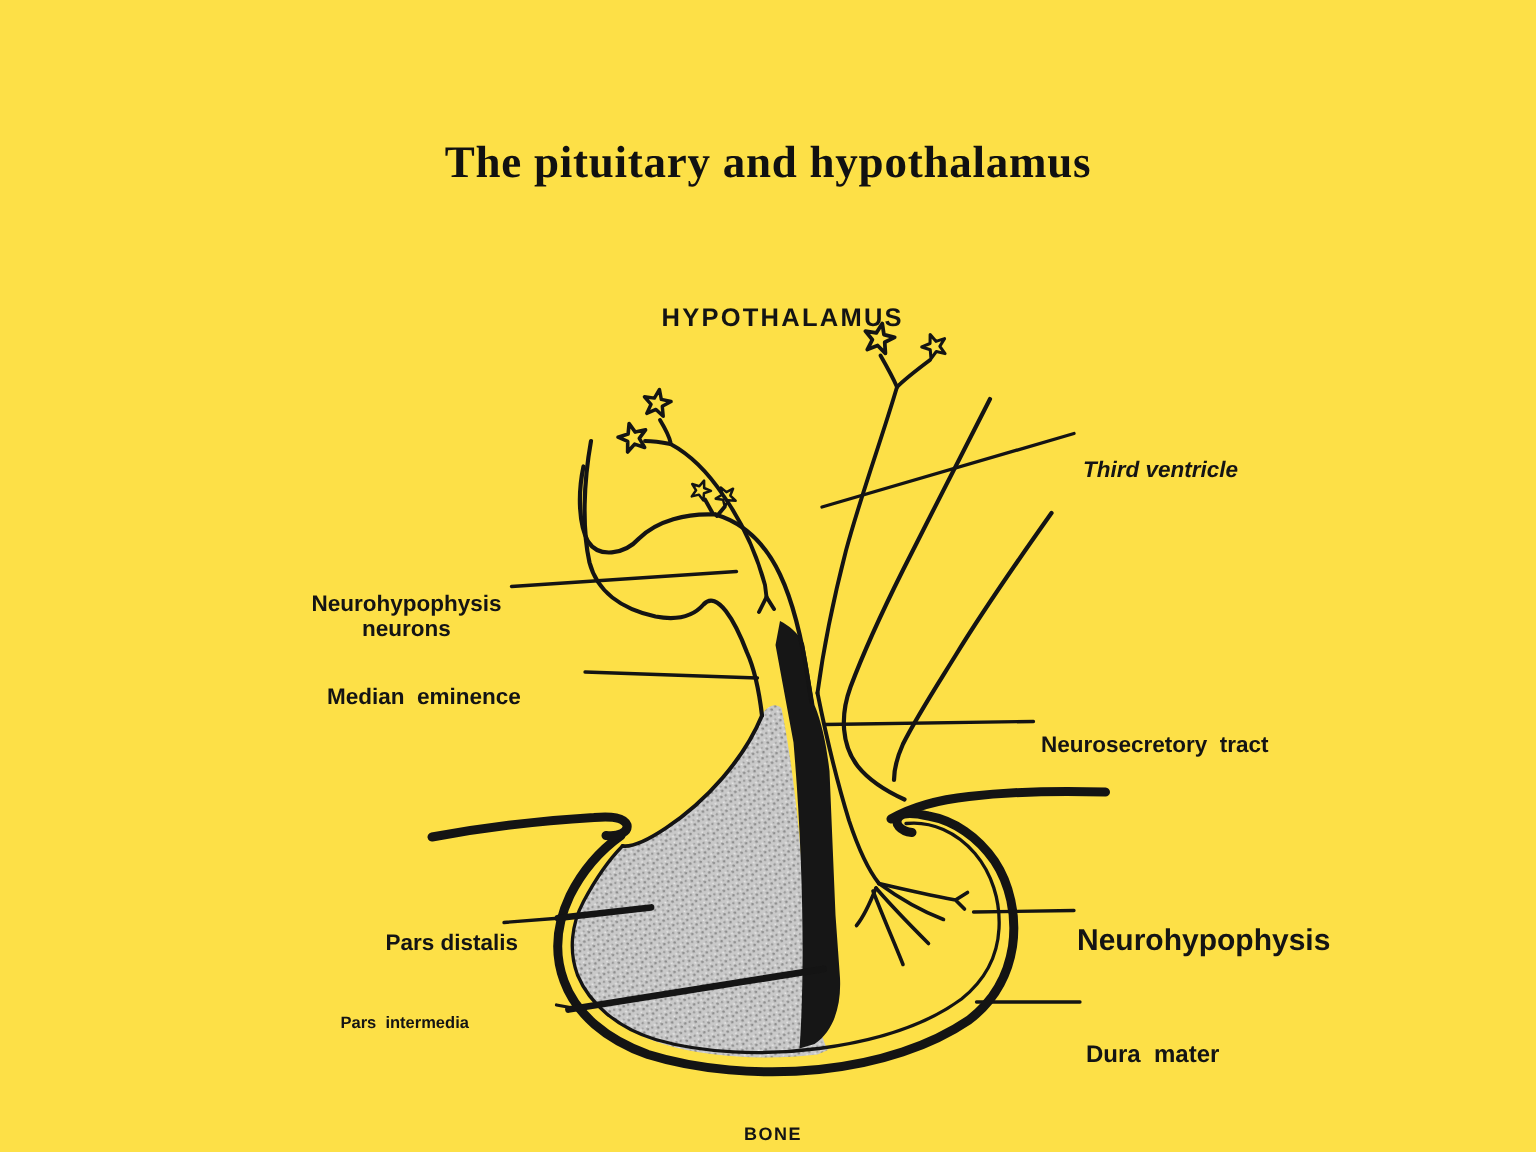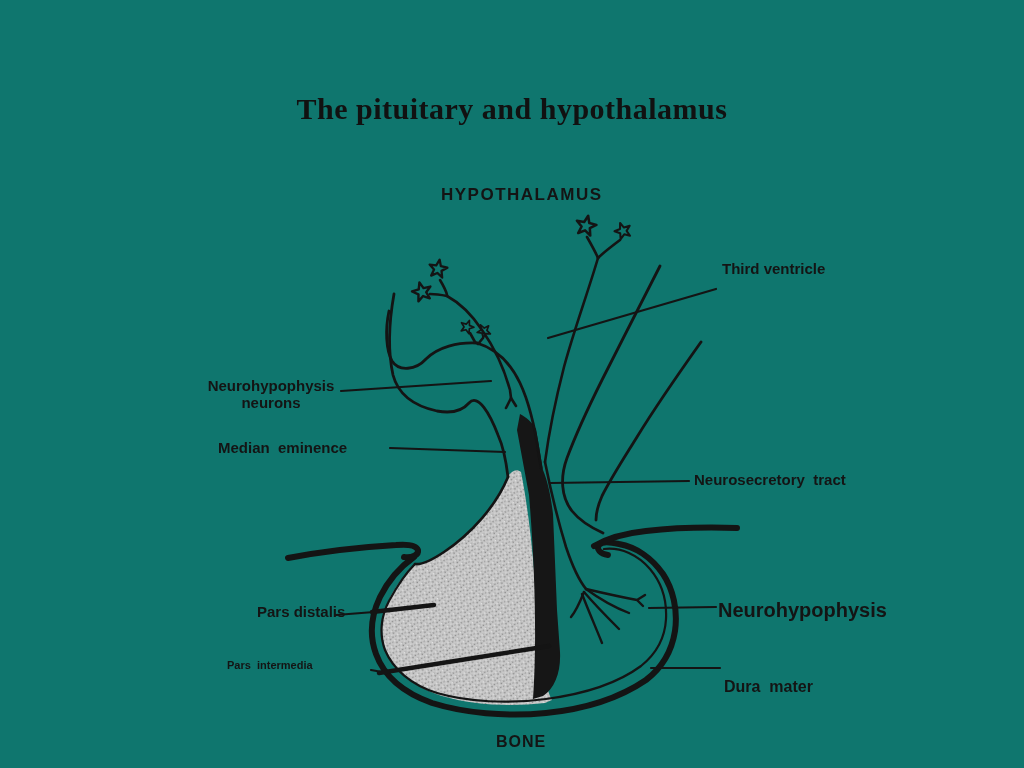--- a/index.html
+++ b/index.html
@@ -1,48 +1,49 @@
 <!DOCTYPE html>
 <html><head>
 <meta charset="utf-8">
 <style>
   html,body{margin:0;padding:0;background:#ffffff;}
   #slide{
     position:relative;
     width:1024px;height:768px;
-    background:#0f766e;
+    background:#fde047;
     overflow:hidden;
     font-family:"Liberation Sans", sans-serif;
     color:#141414;
   }
   #slide-title{
     position:absolute;left:0;top:92px;width:1024px;
     text-align:center;
     font-family:"Liberation Serif", serif;
     font-weight:bold;font-size:30px;color:#111;
     letter-spacing:0.5px;
   }
   .diagram-label{
     position:absolute;
     font-weight:bold;
     font-size:15px;
     color:#141414;
     white-space:pre;
     line-height:1.15;
+    margin-top:17px;
   }
   #label-hypothalamus{left:441px;top:185px;font-size:17px;letter-spacing:1.5px;}
-  #label-third-ventricle{left:722px;top:260px;}
+  #label-third-ventricle{left:722px;top:288px;font-style:italic;}
   #label-neurosecretory-neurons{left:203px;top:377px;width:136px;text-align:center;white-space:normal;}
   #label-median-eminence{left:218px;top:439px;}
   #label-neurosecretory-tract{left:694px;top:471px;}
   #label-pars-distalis{left:257px;top:603px;}
   #label-neurohypophysis{left:718px;top:599px;font-size:20px;}
   #label-pars-intermedia{left:227px;top:659px;font-size:11px;}
   #label-dura-mater{left:724px;top:678px;font-size:16px;}
-  #label-bone{left:496px;top:733px;font-size:16px;letter-spacing:1px;}
+  #label-bone{left:496px;top:733px;font-size:12px;letter-spacing:1px;}
   svg{position:absolute;left:0;top:0;}
   .ink{stroke:#141414;fill:none;stroke-linecap:round;stroke-linejoin:round;}
 </style>
 </head>
 <body>
 
 <div id="slide">
 
   <div id="slide-title">The pituitary and hypothalamus</div>
 

